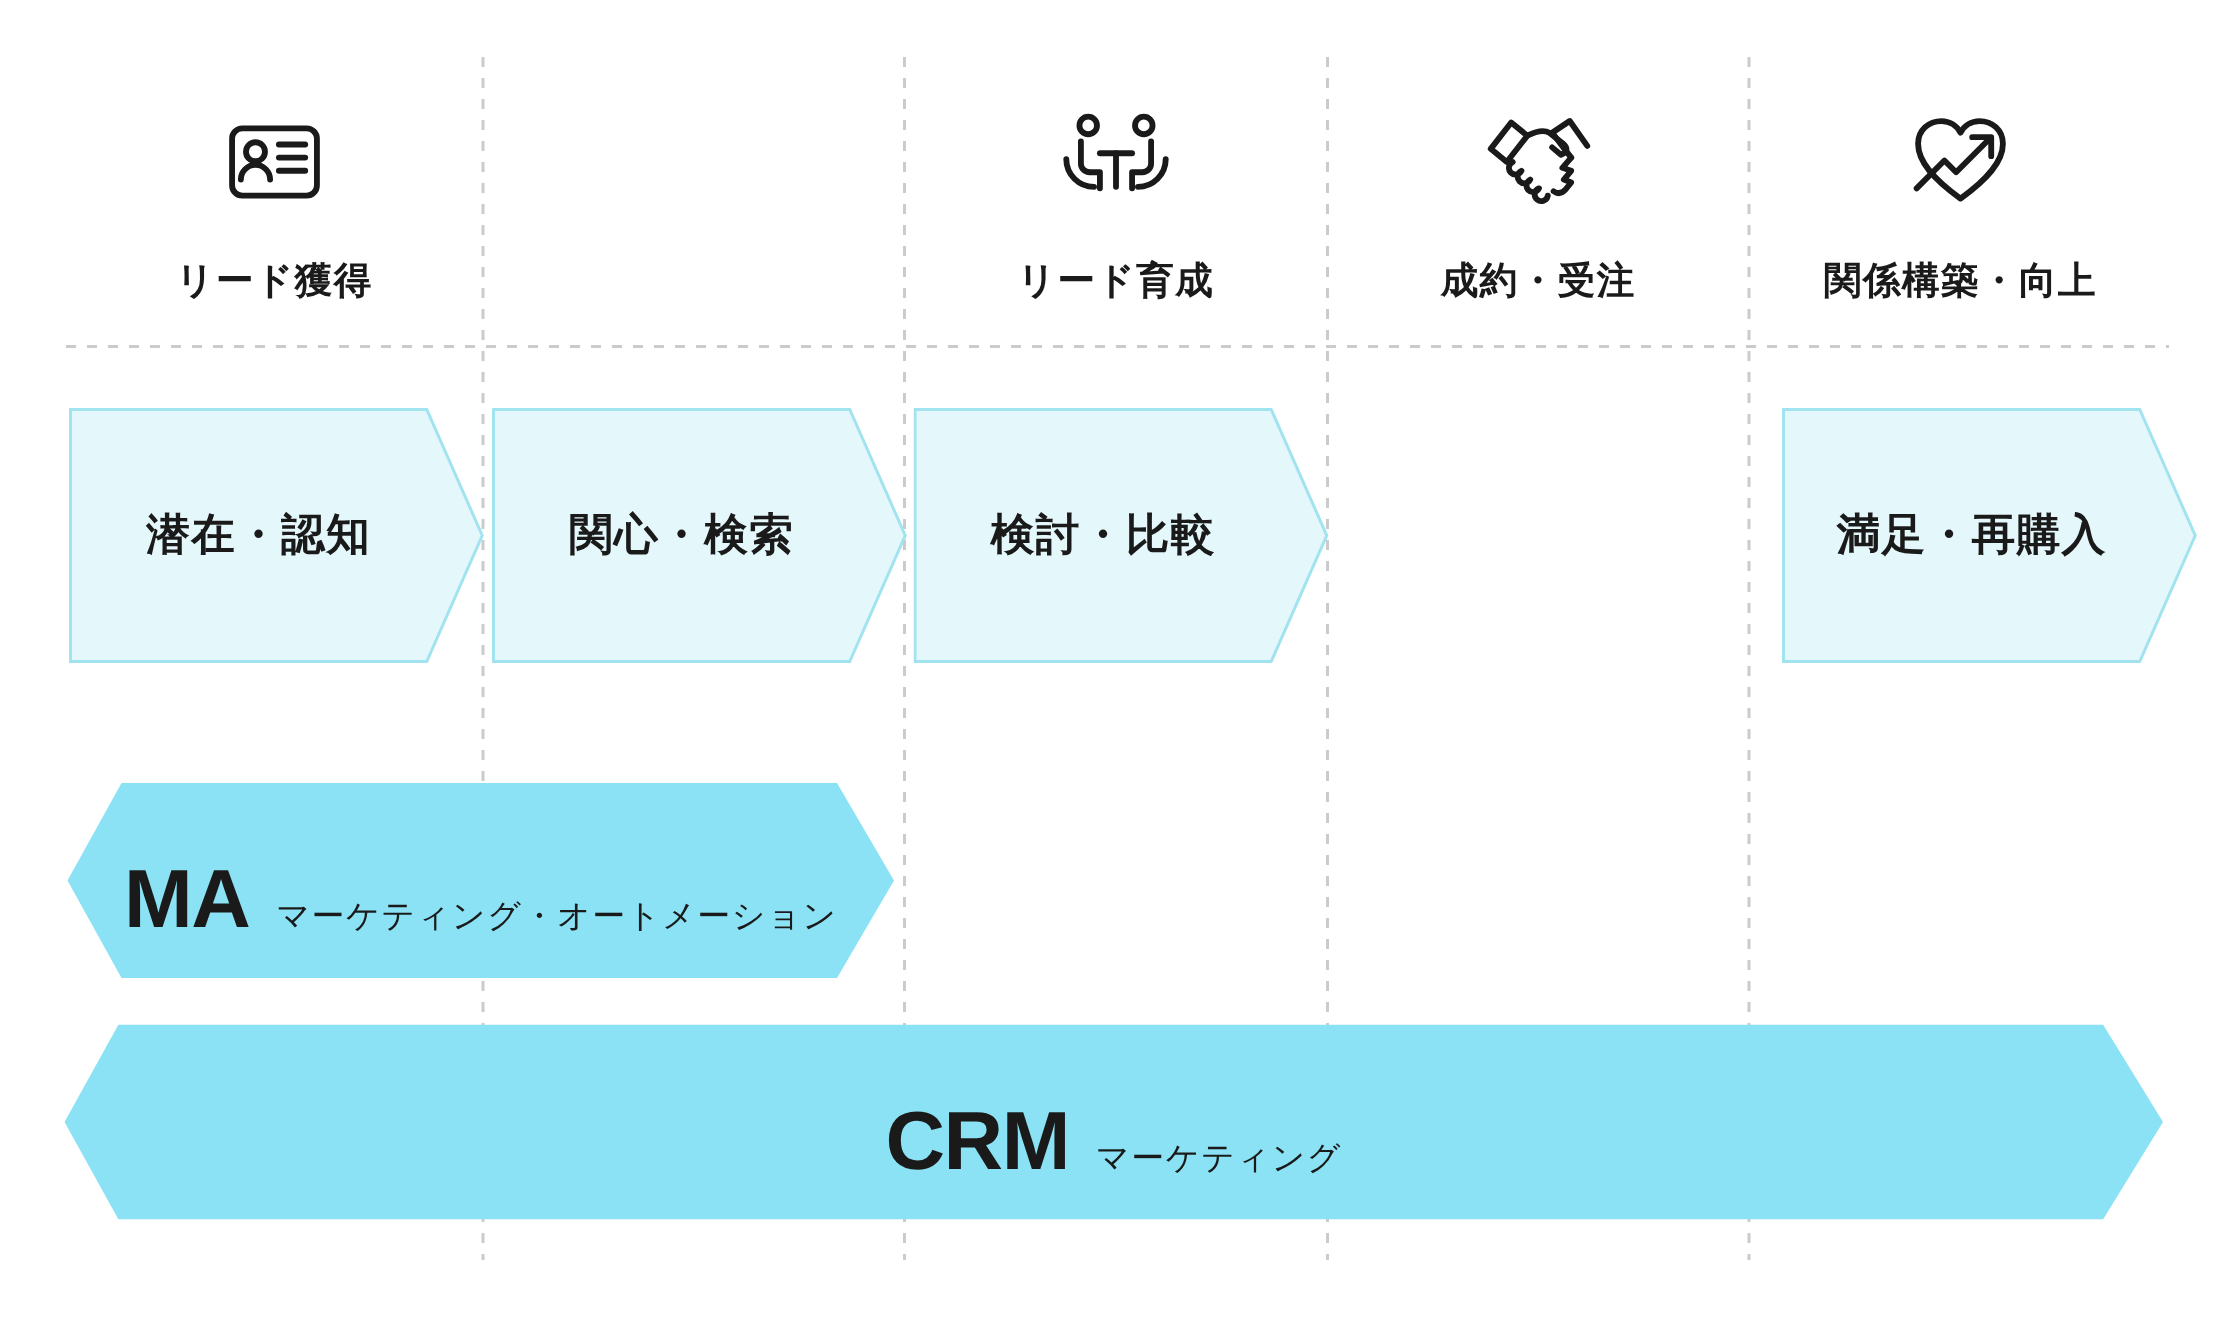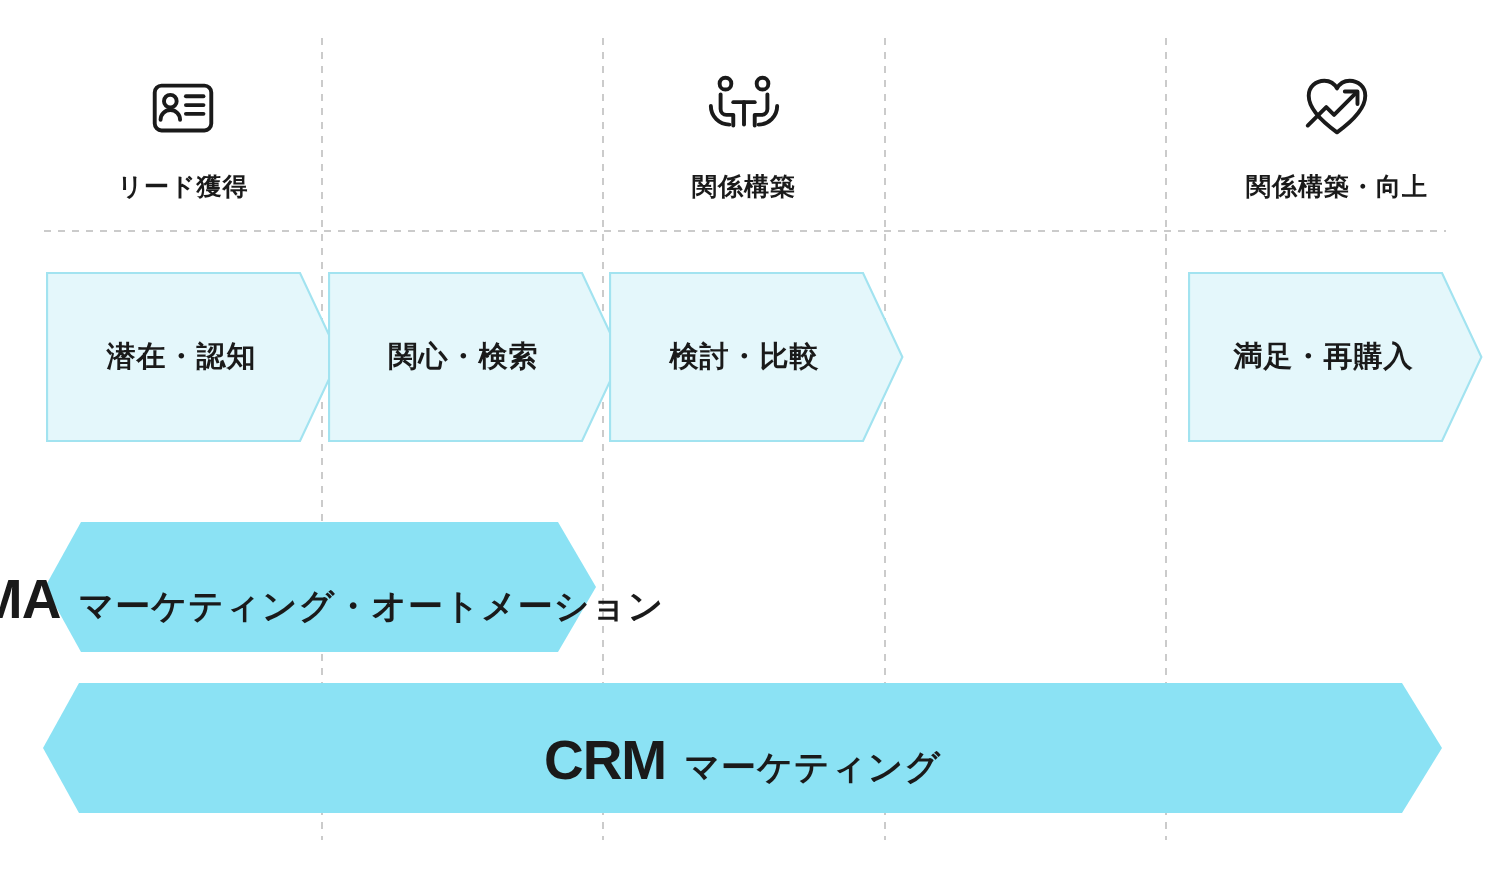--- a/index.html
+++ b/index.html
@@ -33,21 +33,21 @@
     stroke:#1a1a1a;fill:none;stroke-width:4;
     stroke-linecap:round;stroke-linejoin:round;
   }
   .stage-label{
     margin-top:12px;
     font-size:25px;font-weight:700;letter-spacing:1px;
     white-space:nowrap;
   }
   
   .step-arrow{
-    position:absolute;top:272px;width:277px;height:170px;padding-left:18px;
+    position:absolute;top:272px;width:277px;height:170px;
   }
   .step-arrow svg{position:absolute;inset:0;width:100%;height:100%;}
   .step-arrow .lbl{
     position:absolute;inset:0;
     display:flex;align-items:center;justify-content:center;
     padding-right:24px;
     font-size:29px;font-weight:700;letter-spacing:1px;
     white-space:nowrap;
   }
   
@@ -57,21 +57,21 @@
     position:absolute;inset:0;
     display:flex;align-items:baseline;justify-content:center;gap:18px;
     white-space:nowrap;
     margin-top:12px;
   }
   .tool-acronym{
     font-size:55px;font-weight:700;letter-spacing:-1px;
     line-height:130px;
   }
   .tool-desc{
-    font-size:35px;font-weight:700;letter-spacing:1px;
+    font-size:22px;font-weight:400;letter-spacing:1px;
   }
 </style>
 </head>
 <body>
 
 <div class="canvas">
 
   <div class="vline" style="left:321px"></div>
   <div class="vline" style="left:602px"></div>
   <div class="vline" style="left:884px"></div>
@@ -99,25 +99,37 @@
         <circle cx="21" cy="15" r="6"></circle>
         <circle cx="59" cy="15" r="6"></circle>
         <path d="M16,26 v15 a6,6 0 0 0 6,6 h7 v11"></path>
         <path d="M64,26 v15 a6,6 0 0 1 -6,6 h-7 v11"></path>
         <path d="M6,38 a19,19 0 0 0 19,19"></path>
         <path d="M74,38 a19,19 0 0 1 -19,19"></path>
         <line x1="29" y1="34" x2="51" y2="34"></line>
         <line x1="40" y1="34" x2="40" y2="57"></line>
       </svg>
     </div>
-    <div class="stage-label">関係構築</div>
+    <div class="stage-label">リード育成</div>
   </div>
 
+  <div class="stage" style="left:885px;width:281px">
+    <div class="iconbox">
+      <svg viewBox="0 0 80 80">
+        <path d="M7,31 L21,13 L32,22 L18,40 Z"></path>
+        <path d="M73,29 L61,12 L49,20 L62,37"></path>
+        <path d="M32,22 q10,-5 15,-2 l9,7 q6,5 -1,8 l-6,-5"></path>
+        <path d="M22,40 a4.5,4.5 0 1 0 6,6 a4.5,4.5 0 1 0 6,6 a4.5,4.5 0 1 0 6,6 a4.5,4.5 0 1 0 6,5"></path>
+        <path d="M62,37 l-6,7 l6,2 l-5,6 l5,2 l-4,5 q-4,4 -8,1"></path>
+      </svg>
+    </div>
+    <div class="stage-label">成約・受注</div>
+  </div>
 
-  <div class="stage" style="left:1196px;width:282px">
+  <div class="stage" style="left:1166px;width:282px">
     <div class="iconbox">
       <svg viewBox="0 0 80 80">
         <path d="M40,65 C22,52 11,40 11,27.5 C11,18 18.5,12 27,12 c5.5,0 10.5,3 13,8 c2.5,-5 7.5,-8 13,-8 c8.5,0 16,6 16,15.5 C69,40 58,52 40,65 Z"></path>
         <polyline points="10,58 29,39 37,47 58,26"></polyline>
         <polyline points="48,23 61,23 61,36"></polyline>
       </svg>
     </div>
     <div class="stage-label">関係構築・向上</div>
   </div>
 

